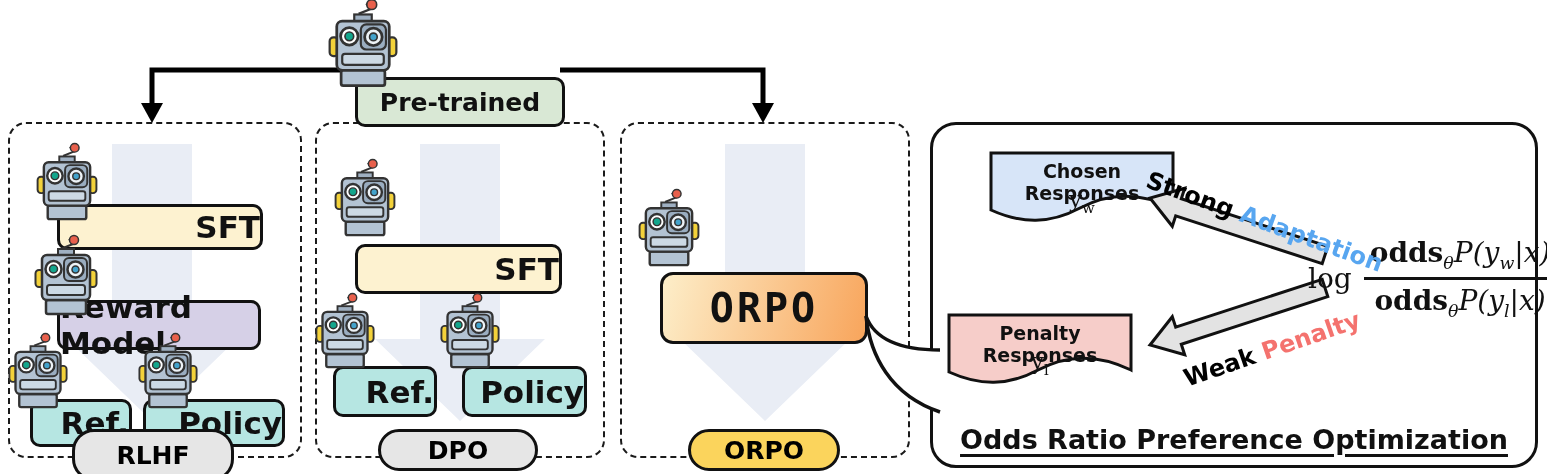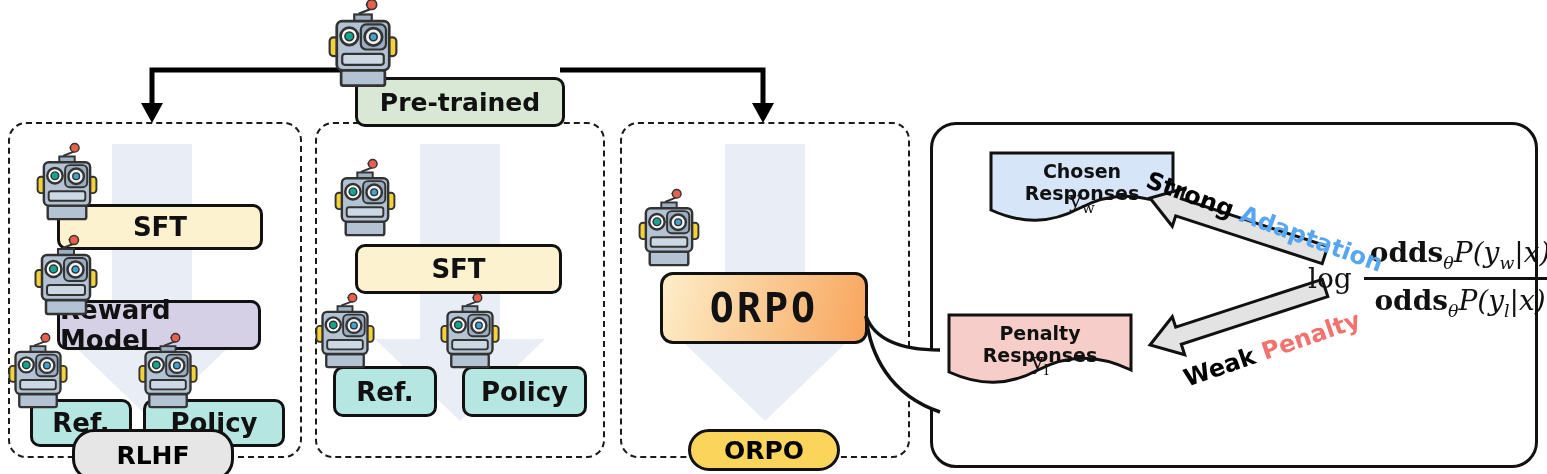--- a/index.html
+++ b/index.html
@@ -10,21 +10,21 @@
   
   .soft-arrow{width:170px;height:277px;background:var(--c-soft_arrow);z-index:0;
     clip-path:polygon(45px 0,125px 0,125px 195px,170px 195px,85px 277px,0 195px,45px 195px);}
 
   
   .frame{border:2.5px dashed #1a1a1a;border-radius:18px;z-index:1;background:transparent;}
 
   
   .mbox{border:3px solid #111;border-radius:10px;display:flex;align-items:center;justify-content:center;
         font-weight:bold;color:#111;z-index:2;box-sizing:border-box;margin-top:32px;}
-  .f23{font-size:26px;} .f25{font-size:25px;}
+  .f23{font-size:31px;justify-content:flex-end;} .f25{font-size:25px;}
   .bg-green{background:var(--c-pretrained_fill);}
   .bg-cream{background:var(--c-sft_fill);}
   .bg-purple{background:var(--c-reward_fill);}
   .bg-teal{background:var(--c-model_fill);}
   .orpo-main{background:linear-gradient(105deg,var(--c-orpo_gradient_start) 0%,var(--c-orpo_gradient_end) 100%);
      border-width:3.5px;border-radius:13px;font-family:"DejaVu Sans Mono","Liberation Mono",monospace;
      font-size:40px;letter-spacing:3px;}
 
   
   .pill{border:3px solid #111;border-radius:22px;display:flex;align-items:center;justify-content:center;
@@ -129,20 +129,23 @@
 
   <div class="abs mbox bg-cream f23" style="left:355px;top:212px;width:207px;height:50px;">
     <span>SFT</span>
   </div>
   <div class="abs mbox bg-teal f23" style="left:333px;top:334px;width:104px;height:51px;">
     <span>Ref.</span>
   </div>
   <div class="abs mbox bg-teal f23" style="left:462px;top:334px;width:125px;height:51px;">
     <span>Policy</span>
   </div>
+  <div class="abs pill pill-gray" style="left:378px;top:429px;width:160px;height:42px;">
+    <span>DPO</span>
+  </div>
 
   <div class="abs mbox orpo-main" style="left:660px;top:240px;width:208px;height:72px;">
     <span>ORPO</span>
   </div>
   <div class="abs pill pill-yellow" style="left:688px;top:429px;width:152px;height:42px;">
     <span>ORPO</span>
   </div>
 
   <svg class="abs robot" style="left:328px;top:-2px;" width="70" height="92" viewBox="0 0 64 84">
       <use href="#robot"></use>
@@ -214,14 +217,17 @@
   </div>
 
   <div class="abs formula" style="left:1308px;top:236px;">
     <span class="log">log</span>
     <span class="frac">
       <span class="num"><b>odds</b><sub>θ</sub><i>P(y</i><sub>w</sub><i>|x)</i></span>
       <span class="den"><b>odds</b><sub>θ</sub><i>P(y</i><sub>l</sub><i>|x)</i></span>
     </span>
   </div>
 
+  <div class="abs panel-title" style="left:930px;top:424px;width:608px;">
+    <span>Odds Ratio Preference Optimization</span>
+  </div>
 
 </div>
 
 </body></html>

